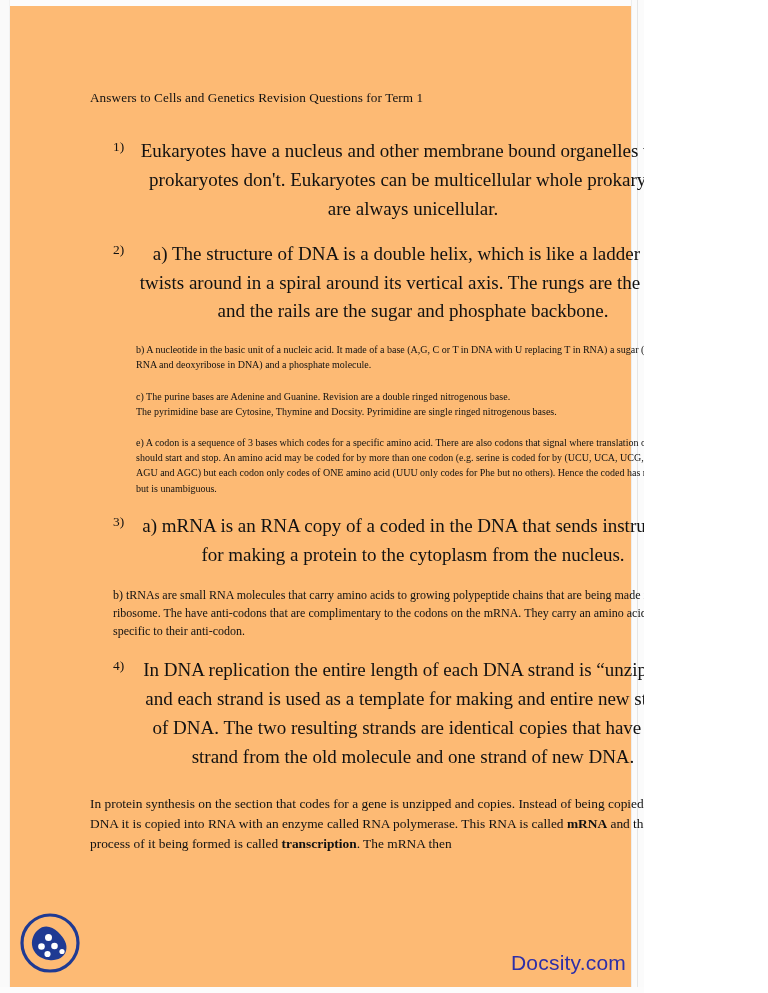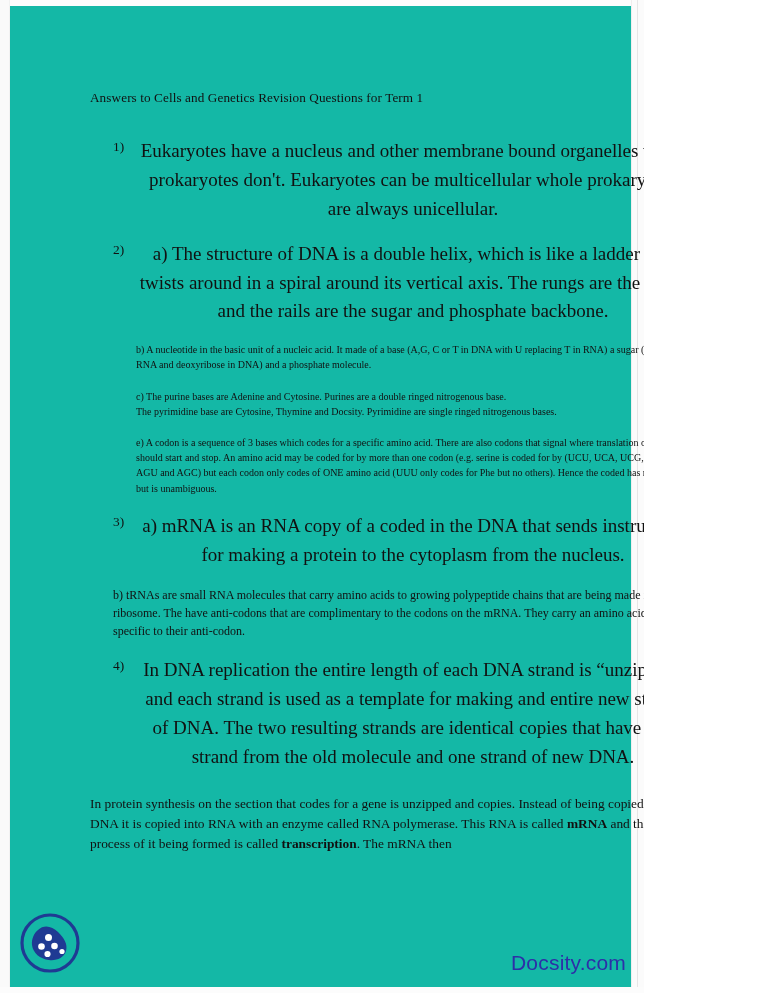--- a/index.html
+++ b/index.html
@@ -4,21 +4,21 @@
 <style>
   html, body {
     margin: 0;
     padding: 0;
     background: #ffffff;
   }
   .page {
     position: relative;
     width: 644px;
     height: 993px;
-    background: #14b8a6;
+    background: #fdba74;
     overflow: hidden;
     box-sizing: border-box;
     font-family: "Liberation Serif", "DejaVu Serif", serif;
     color: #111111;
   }
   
   .edge-left {
     position: absolute;
     left: 0; top: 0;
     width: 9px; height: 993px;
@@ -156,21 +156,21 @@
       <div class="num-text">Eukaryotes have a nucleus and other membrane bound organelles while prokaryotes don't. Eukaryotes can be multicellular whole prokaryotes are always unicellular.</div>
     </div>
 
     <div class="num-item gap-top">
       <div class="num-marker">2)</div>
       <div class="num-text">a) The structure of DNA is a double helix, which is like a ladder that twists around in a spiral around its vertical axis. The rungs are the bases and the rails are the sugar and phosphate backbone.</div>
     </div>
 
     <div class="sub-para gap-top">b) A nucleotide in the basic unit of a nucleic acid. It made of a base (A,G, C or T in DNA with U replacing T in RNA) a sugar (ribose in RNA and deoxyribose in DNA) and a phosphate molecule.</div>
 
-    <div class="sub-para tight gap-top">c) The purine bases are Adenine and Cytosine. Purines are a double ringed nitrogenous base.</div>
+    <div class="sub-para tight gap-top">c) The purine bases are Adenine and Guanine. Revision are a double ringed nitrogenous base.</div>
     <div class="sub-para">The pyrimidine base are Cytosine, Thymine and Docsity. Pyrimidine are single ringed nitrogenous bases.</div>
 
 
     <div class="sub-para gap-top">e) A codon is a sequence of 3 bases which codes for a specific amino acid. There are also codons that signal where translation of a protein should start and stop. An amino acid may be coded for by more than one codon (e.g. serine is coded for by (UCU, UCA, UCG, UCC, AGU and AGC) but each codon only codes of ONE amino acid (UUU only codes for Phe but no others). Hence the coded has redundancy but is unambiguous.</div>
 
     <div class="num-item gap-top">
       <div class="num-marker">3)</div>
       <div class="num-text">a) mRNA is an RNA copy of a coded in the DNA that sends instruction for making a protein to the cytoplasm from the nucleus.</div>
     </div>
 

